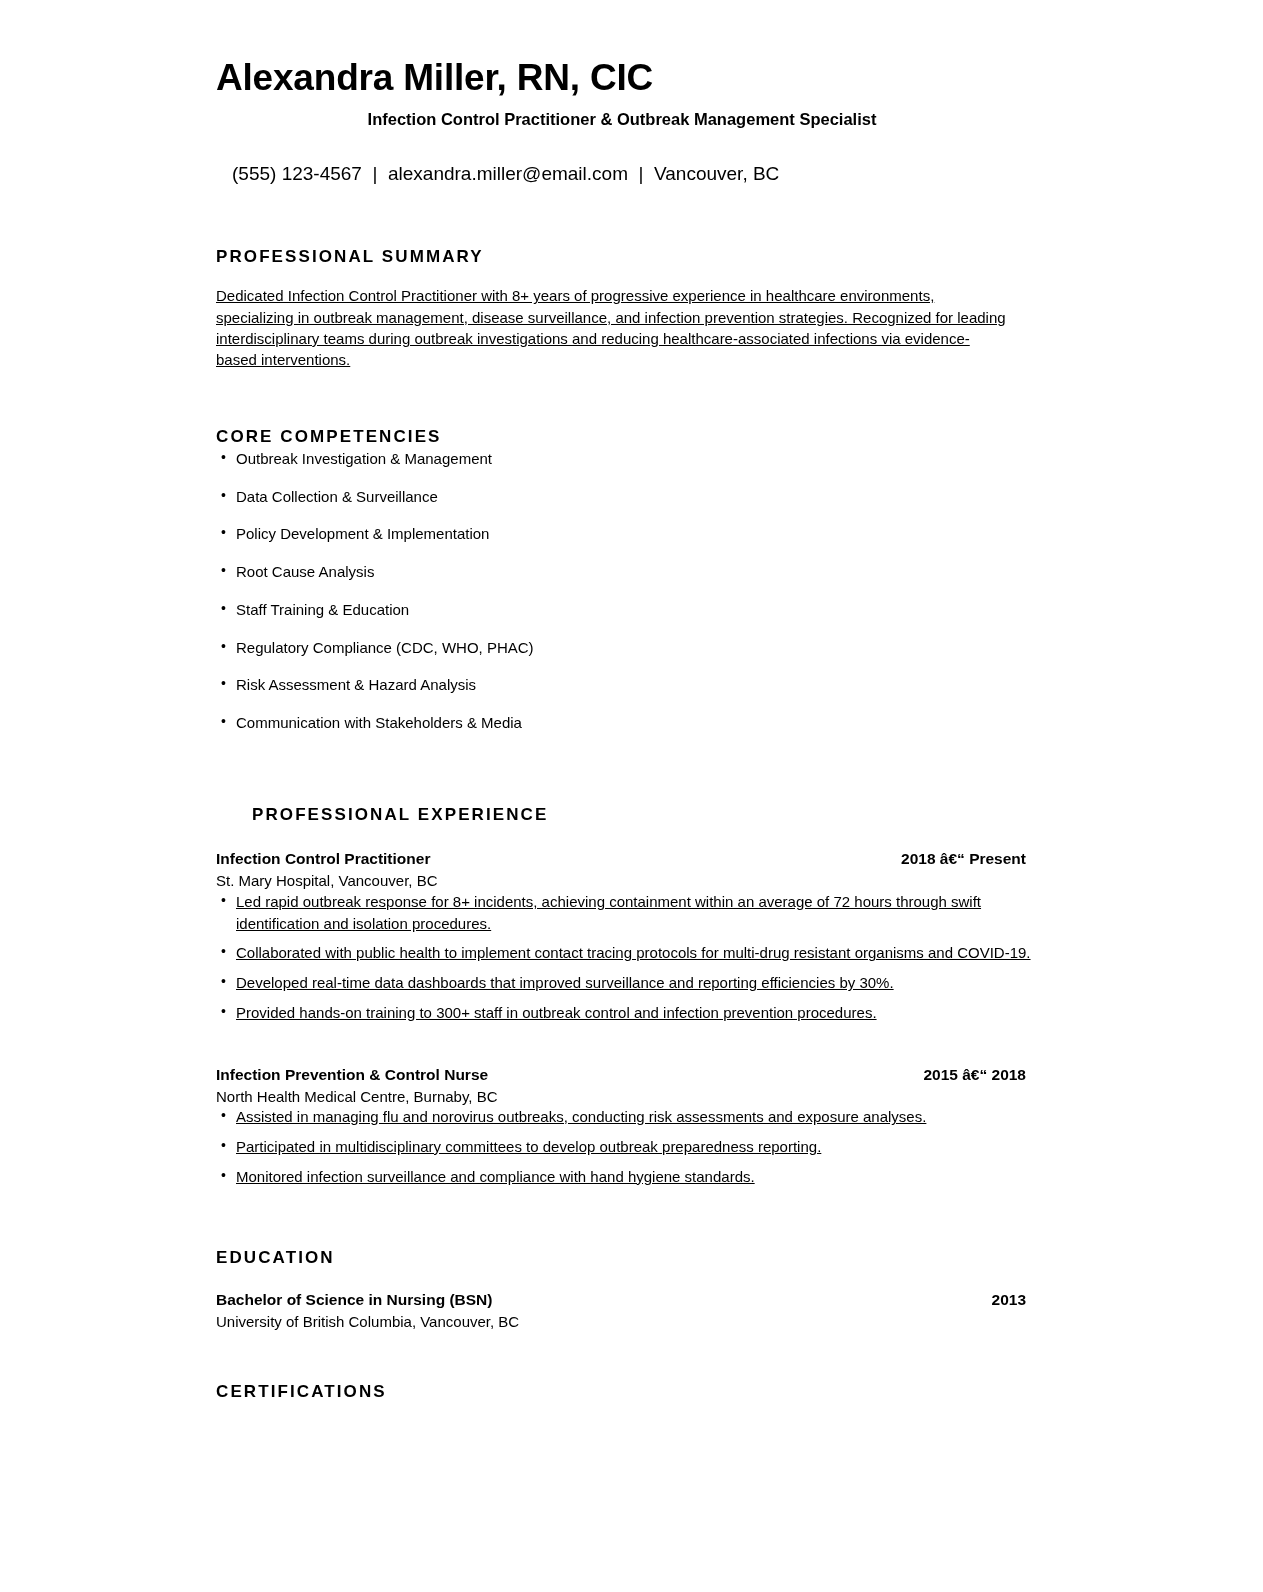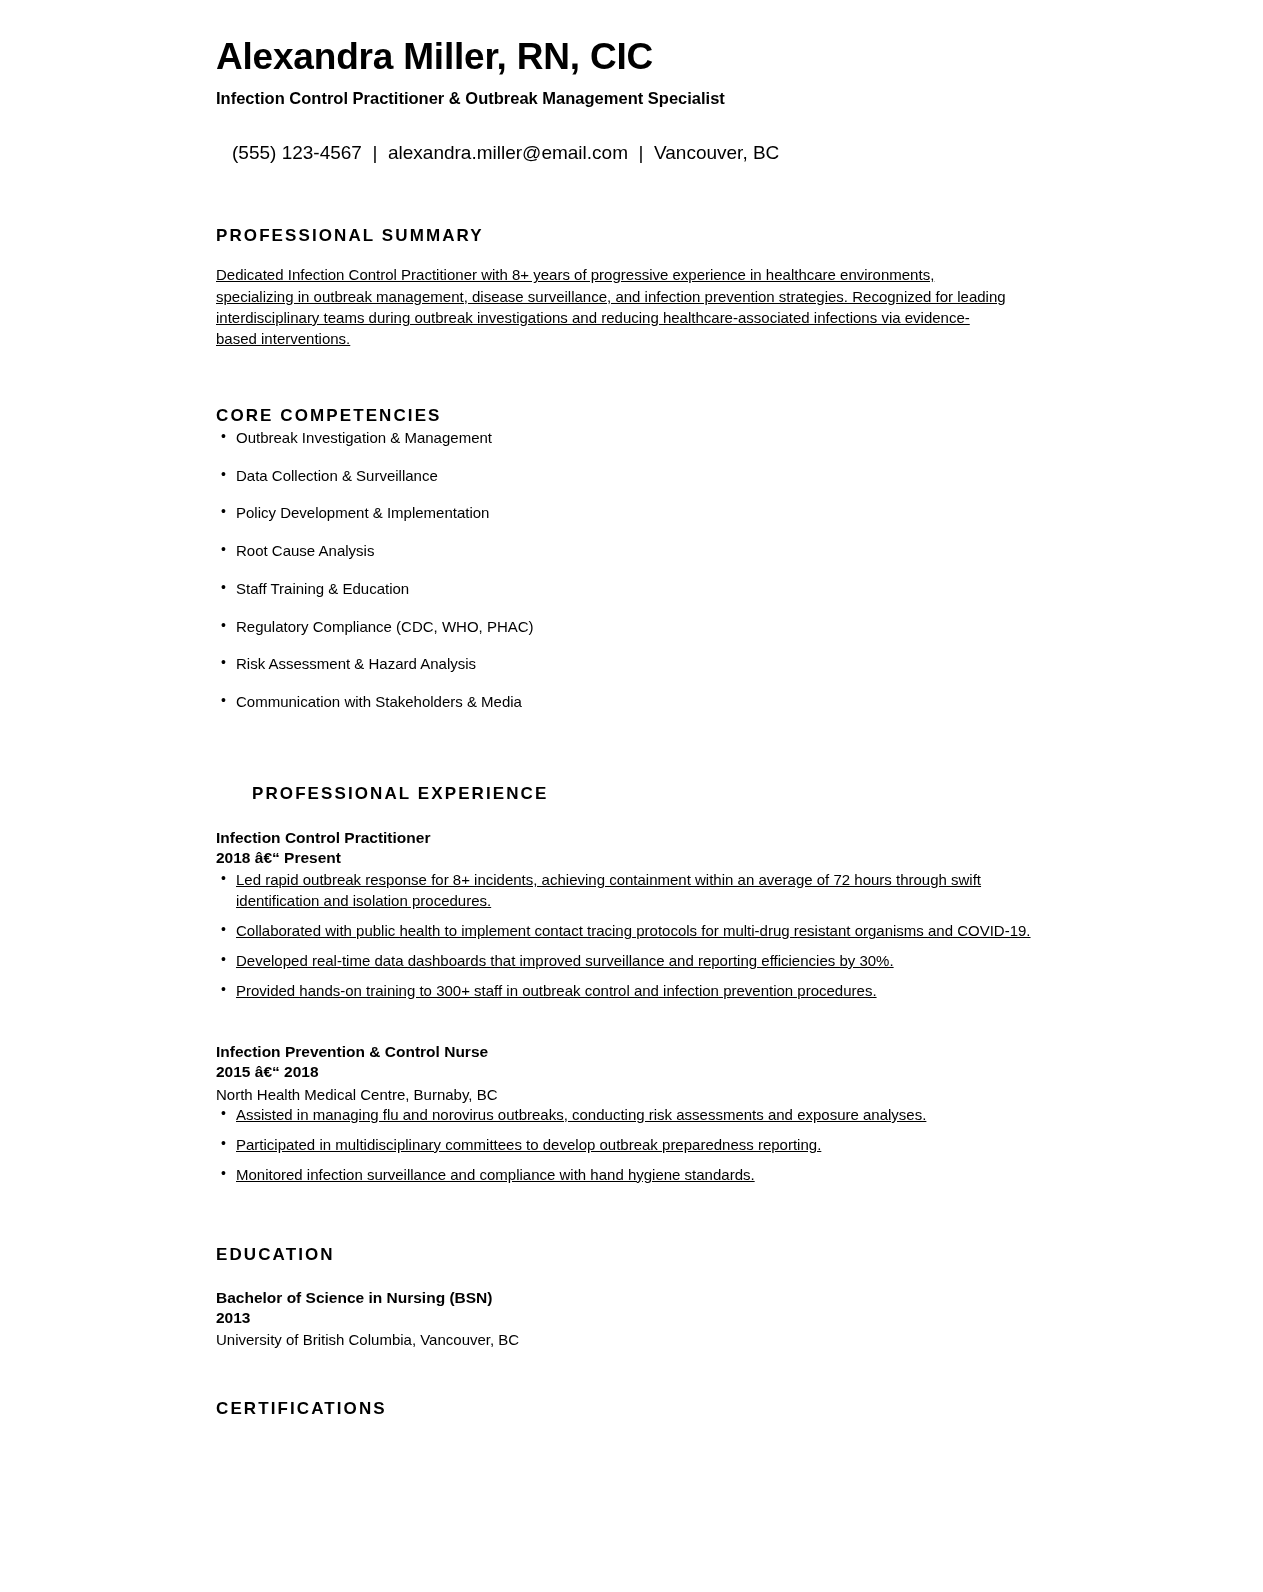--- a/index.html
+++ b/index.html
@@ -31,29 +31,30 @@
     width: 812px;
   }
 
   
   .name {
     font-size: 37px;
     font-weight: bold;
     letter-spacing: -0.2px;
     line-height: 1.15;
     margin: 0;
-    padding-top: 36px;
+    padding-top: 57px;
     color: #000;
   }
   .headline {
     font-size: 16.5px;
     font-weight: bold;
     margin: 0;
     padding-top: 9px;
     line-height: 1.25;
+    text-align: center;
   }
   .contact {
     font-size: 19px;
     margin: 16px;
     padding-top: 17px;
     line-height: 1.3;
     white-space: pre;
   }
 
   
@@ -112,21 +113,20 @@
     width: 806px;
     text-decoration: underline;
   }
 
   
   .entry-head {
     display: flex;
     justify-content: space-between;
     align-items: baseline;
     width: 810px;
-    flex-direction: column;
   }
   .entry-title {
     font-size: 15.5px;
     font-weight: bold;
     line-height: 1.3;
   }
   .entry-dates {
     font-size: 15.5px;
     font-weight: bold;
     line-height: 1.3;
@@ -166,20 +166,21 @@
         <li>Communication with Stakeholders &amp; Media</li>
       </ul>
 
     <h2 class="section-heading sec-exp">PROFESSIONAL EXPERIENCE</h2>
     <div id="experience-container">
         <div class="job-1">
           <div class="entry-head">
             <div class="entry-title">Infection Control Practitioner</div>
             <div class="entry-dates">2018 â€“ Present</div>
           </div>
+          <div class="entry-org">St. Mary Hospital, Vancouver, BC</div>
           <ul class="bullets job-bullets">
             <li>Led rapid outbreak response for 8+ incidents, achieving containment within an average of 72 hours through swift identification and isolation procedures.</li>
             <li>Collaborated with public health to implement contact tracing protocols for multi-drug resistant organisms and COVID-19.</li>
             <li>Developed real-time data dashboards that improved surveillance and reporting efficiencies by 30%.</li>
             <li>Provided hands-on training to 300+ staff in outbreak control and infection prevention procedures.</li>
           </ul>
         </div>
         <div class="job-2">
           <div class="entry-head">
             <div class="entry-title">Infection Prevention &amp; Control Nurse</div>

